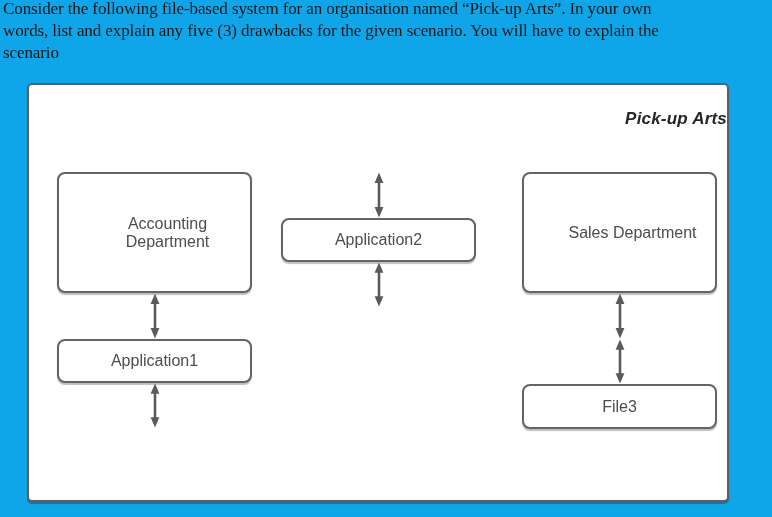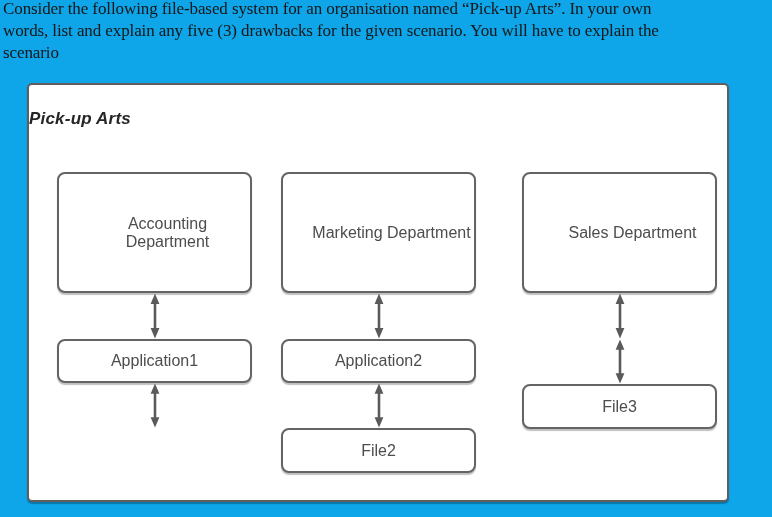--- a/index.html
+++ b/index.html
@@ -25,24 +25,25 @@
   .frame {
     position: absolute; left: 27px; top: 83px;
     width: 702px; height: 419px;
     background: #ffffff;
     border: 2px solid #5f5f5f;
     border-radius: 5px;
     box-shadow: 0 1.5px 1px rgba(0,0,0,0.28);
   }
   .frame-title {
     position: absolute; left: 0; right: 0; top: 24px;
-    text-align: left;
+    text-align: right;
     font-size: 17px; font-weight: bold; font-style: italic;
     color: #262626;
     letter-spacing: 0.2px;
+    padding-left: 27px;
   }
 
   
   .column {
     position: absolute; top: 87px; width: 195px;
     display: flex; flex-direction: column; align-items: center;
   }
   .col-0 { left: 28px; }
   .col-1 { left: 252px; }
   .col-2 { left: 493px; }
@@ -100,42 +101,36 @@
       <div class="arrow-gap gap-2">
         <svg width="14" height="45" viewBox="0 0 14 46" preserveAspectRatio="none">
           <line x1="7" y1="9" x2="7" y2="37" stroke="#5a5a5a" stroke-width="2.6"></line>
           <polygon points="7,0.5 2.6,11 11.4,11" fill="#5a5a5a"></polygon>
           <polygon points="7,45.5 2.6,35 11.4,35" fill="#5a5a5a"></polygon>
         </svg>
       </div>
     </div>
 
     <div class="column col-1">
-      <div class="node department">
-        <span>Marketing Department</span>
-      </div>
       <div class="arrow-gap gap-1">
         <svg width="14" height="46" viewBox="0 0 14 46" preserveAspectRatio="none">
           <line x1="7" y1="9" x2="7" y2="37" stroke="#5a5a5a" stroke-width="2.6"></line>
           <polygon points="7,0.5 2.6,11 11.4,11" fill="#5a5a5a"></polygon>
           <polygon points="7,45.5 2.6,35 11.4,35" fill="#5a5a5a"></polygon>
         </svg>
       </div>
       <div class="node application">
         <span>Application2</span>
       </div>
       <div class="arrow-gap gap-2">
         <svg width="14" height="45" viewBox="0 0 14 46" preserveAspectRatio="none">
           <line x1="7" y1="9" x2="7" y2="37" stroke="#5a5a5a" stroke-width="2.6"></line>
           <polygon points="7,0.5 2.6,11 11.4,11" fill="#5a5a5a"></polygon>
           <polygon points="7,45.5 2.6,35 11.4,35" fill="#5a5a5a"></polygon>
         </svg>
-      </div>
-      <div class="node file">
-        <span>File2</span>
       </div>
     </div>
 
     <div class="column col-2">
       <div class="node department">
         <span>Sales Department</span>
       </div>
       <div class="arrow-gap gap-1">
         <svg width="14" height="46" viewBox="0 0 14 46" preserveAspectRatio="none">
           <line x1="7" y1="9" x2="7" y2="37" stroke="#5a5a5a" stroke-width="2.6"></line>

